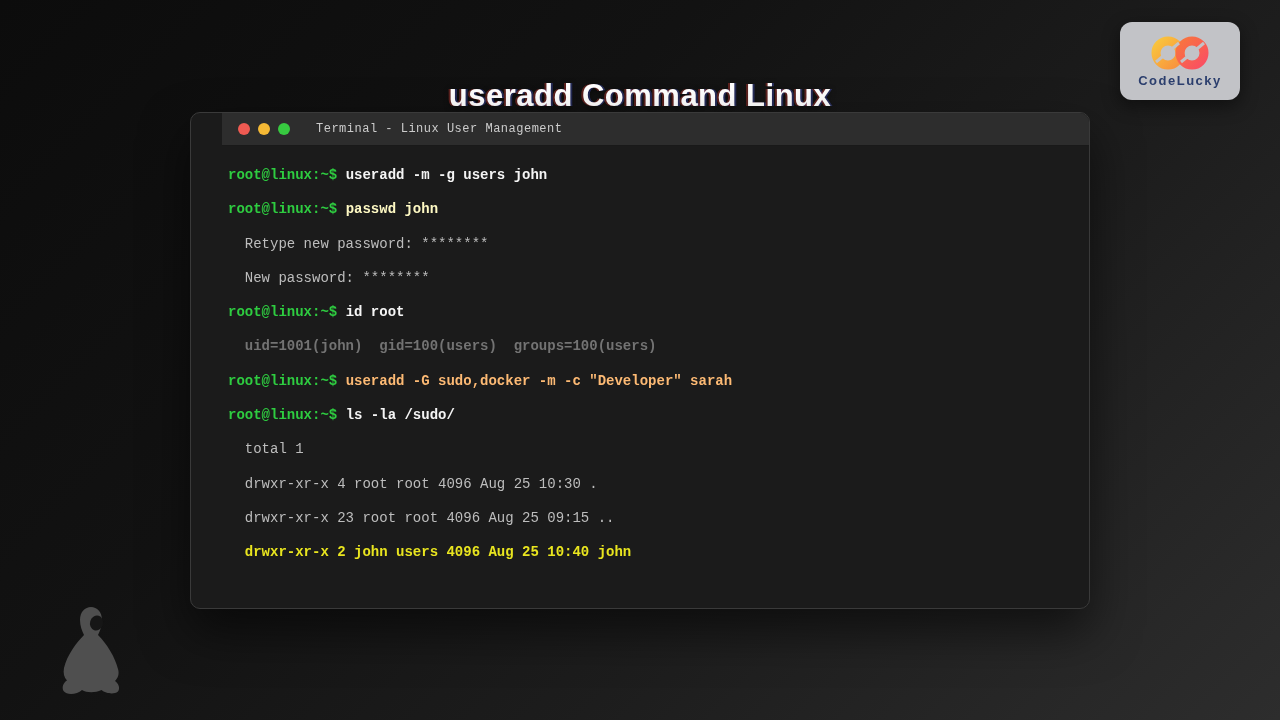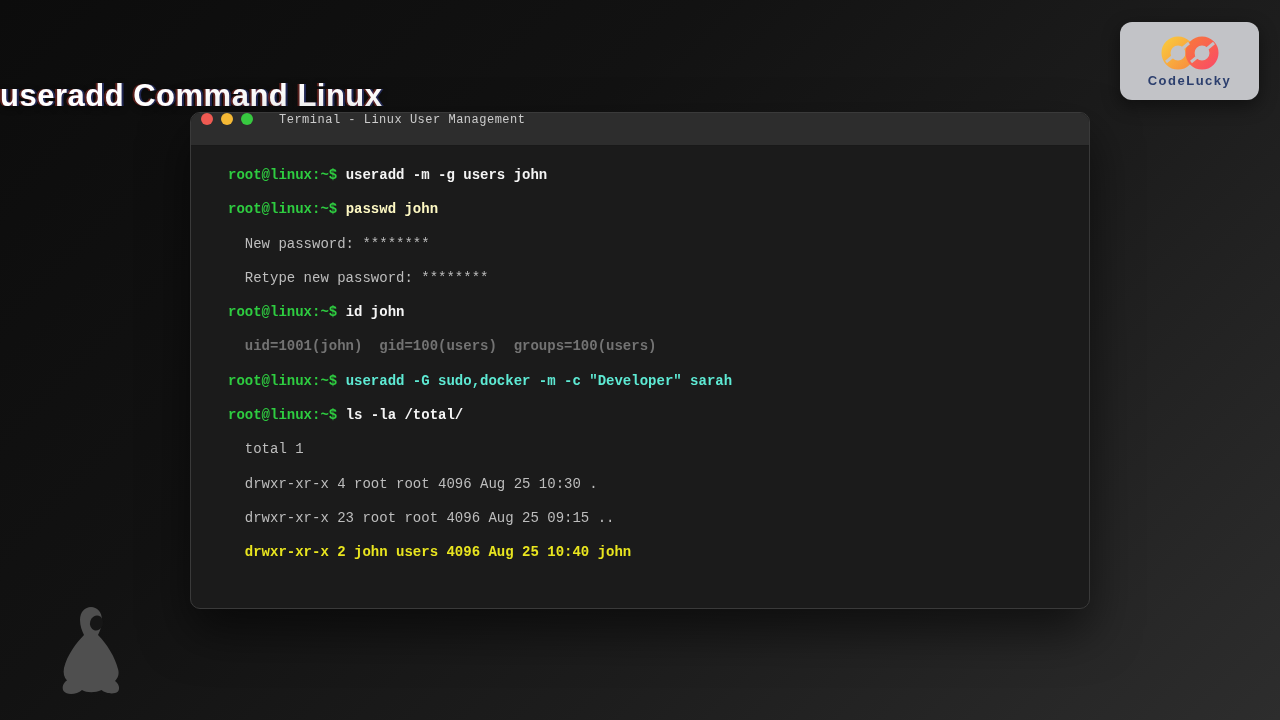--- a/index.html
+++ b/index.html
@@ -10,32 +10,33 @@
     overflow: hidden;
     background: linear-gradient(135deg, #0c0c0c 0%, #121212 35%, #1d1d1d 65%, #2d2d2d 100%);
     font-family: "Liberation Sans", sans-serif;
   }
 
   
   .page-title {
     position: absolute;
     left: 0; right: 0; top: 78px;
     margin: 0;
+    text-align: center;
     font-size: 31px;
     font-weight: 700;
     letter-spacing: 0.5px;
     color: #ffffff;
     text-shadow: -2px 0 0 rgba(235, 70, 60, 0.35), 2px 0 0 rgba(90, 110, 255, 0.30), 0 2px 6px rgba(0,0,0,0.6);
   }
 
   
   .logo-badge {
     position: absolute;
     left: 1120px; top: 22px;
-    width: 139px; height: 78px;
+    width: 120px; height: 78px;
     border-radius: 12px;
     background: #c2c3c7;
     box-shadow: 0 6px 18px rgba(0,0,0,0.45);
     display: flex;
     flex-direction: column;
     align-items: center;
     justify-content: center;
     gap: 1px;
   }
   .logo-text {
@@ -55,21 +56,23 @@
     border: 1px solid #3a3a3a;
     box-sizing: border-box;
     overflow: hidden;
     box-shadow: 0 22px 48px rgba(0,0,0,0.55);
   }
   .titlebar {
     height: 32px;
     background: #2d2d2d;
     border-bottom: 1px solid #191919;
     display: flex;
-    padding-left: 10px;
+    align-items: center;
+    padding-left: 16px;
+    margin-left: 31px;
   }
   .traffic-light {
     width: 12px; height: 12px;
     border-radius: 50%;
     margin-right: 8px;
     display: inline-block;
   }
   .term-title {
     margin-left: 18px;
     font-family: "Liberation Mono", monospace;
@@ -123,26 +126,26 @@
     <div class="titlebar" style="background: rgb(45, 45, 45);">
       <span class="traffic-light" style="background: rgb(239, 90, 82);"></span>
       <span class="traffic-light" style="background: rgb(245, 185, 53);"></span>
       <span class="traffic-light" style="background: rgb(55, 201, 64);"></span>
       <span class="term-title">Terminal - Linux User Management</span>
     </div>
     <div class="term-body">
       <div>
           <div class="term-line"><span class="seg-prompt" style="color: rgb(46, 204, 64);">root@linux:~$ </span><span class="seg-command" style="color: rgb(245, 245, 245);">useradd -m -g users john</span></div>
           <div class="term-line"><span class="seg-prompt" style="color: rgb(46, 204, 64);">root@linux:~$ </span><span class="seg-command" style="color: #fef9c3; text-align: center;">passwd john</span></div>
+          <div class="term-line"><span class="seg-output" style="color: rgb(189, 189, 189);">  Retype new password: ********</span></div>
           <div class="term-line"><span class="seg-output" style="color: rgb(189, 189, 189);">  New password: ********</span></div>
-          <div class="term-line"><span class="seg-output" style="color: rgb(189, 189, 189);">  Retype new password: ********</span></div>
-          <div class="term-line"><span class="seg-prompt" style="color: rgb(46, 204, 64);">root@linux:~$ </span><span class="seg-command" style="color: rgb(245, 245, 245);">id john</span></div>
+          <div class="term-line"><span class="seg-prompt" style="color: rgb(46, 204, 64);">root@linux:~$ </span><span class="seg-command" style="color: rgb(245, 245, 245);">id root</span></div>
           <div class="term-line"><span class="seg-highlight" style="color: #737373;">  uid=1001(john)  gid=100(users)  groups=100(users)</span></div>
-          <div class="term-line"><span class="seg-prompt" style="color: rgb(46, 204, 64);">root@linux:~$ </span><span class="seg-command" style="color: #5eead4;">useradd -G sudo,docker -m -c "Developer" sarah</span></div>
-          <div class="term-line"><span class="seg-prompt" style="color: rgb(46, 204, 64);">root@linux:~$ </span><span class="seg-command" style="color: rgb(245, 245, 245);">ls -la /total/</span></div>
+          <div class="term-line"><span class="seg-prompt" style="color: rgb(46, 204, 64);">root@linux:~$ </span><span class="seg-command" style="color: #fdba74;">useradd -G sudo,docker -m -c "Developer" sarah</span></div>
+          <div class="term-line"><span class="seg-prompt" style="color: rgb(46, 204, 64);">root@linux:~$ </span><span class="seg-command" style="color: rgb(245, 245, 245);">ls -la /sudo/</span></div>
           <div class="term-line"><span class="seg-output" style="color: rgb(189, 189, 189);">  total 1</span></div>
           <div class="term-line"><span class="seg-output" style="color: rgb(189, 189, 189);">  drwxr-xr-x 4 root root 4096 Aug 25 10:30 .</span></div>
           <div class="term-line"><span class="seg-output" style="color: rgb(189, 189, 189);">  drwxr-xr-x 23 root root 4096 Aug 25 09:15 ..</span></div>
           <div class="term-line"><span class="seg-highlight" style="color: rgb(233, 229, 31);">  drwxr-xr-x 2 john users 4096 Aug 25 10:40 john</span></div>
         </div>
     </div>
   </div>
 
   <svg class="tux" width="72" height="92" viewBox="0 0 72 92">
     <path d="M36,1

